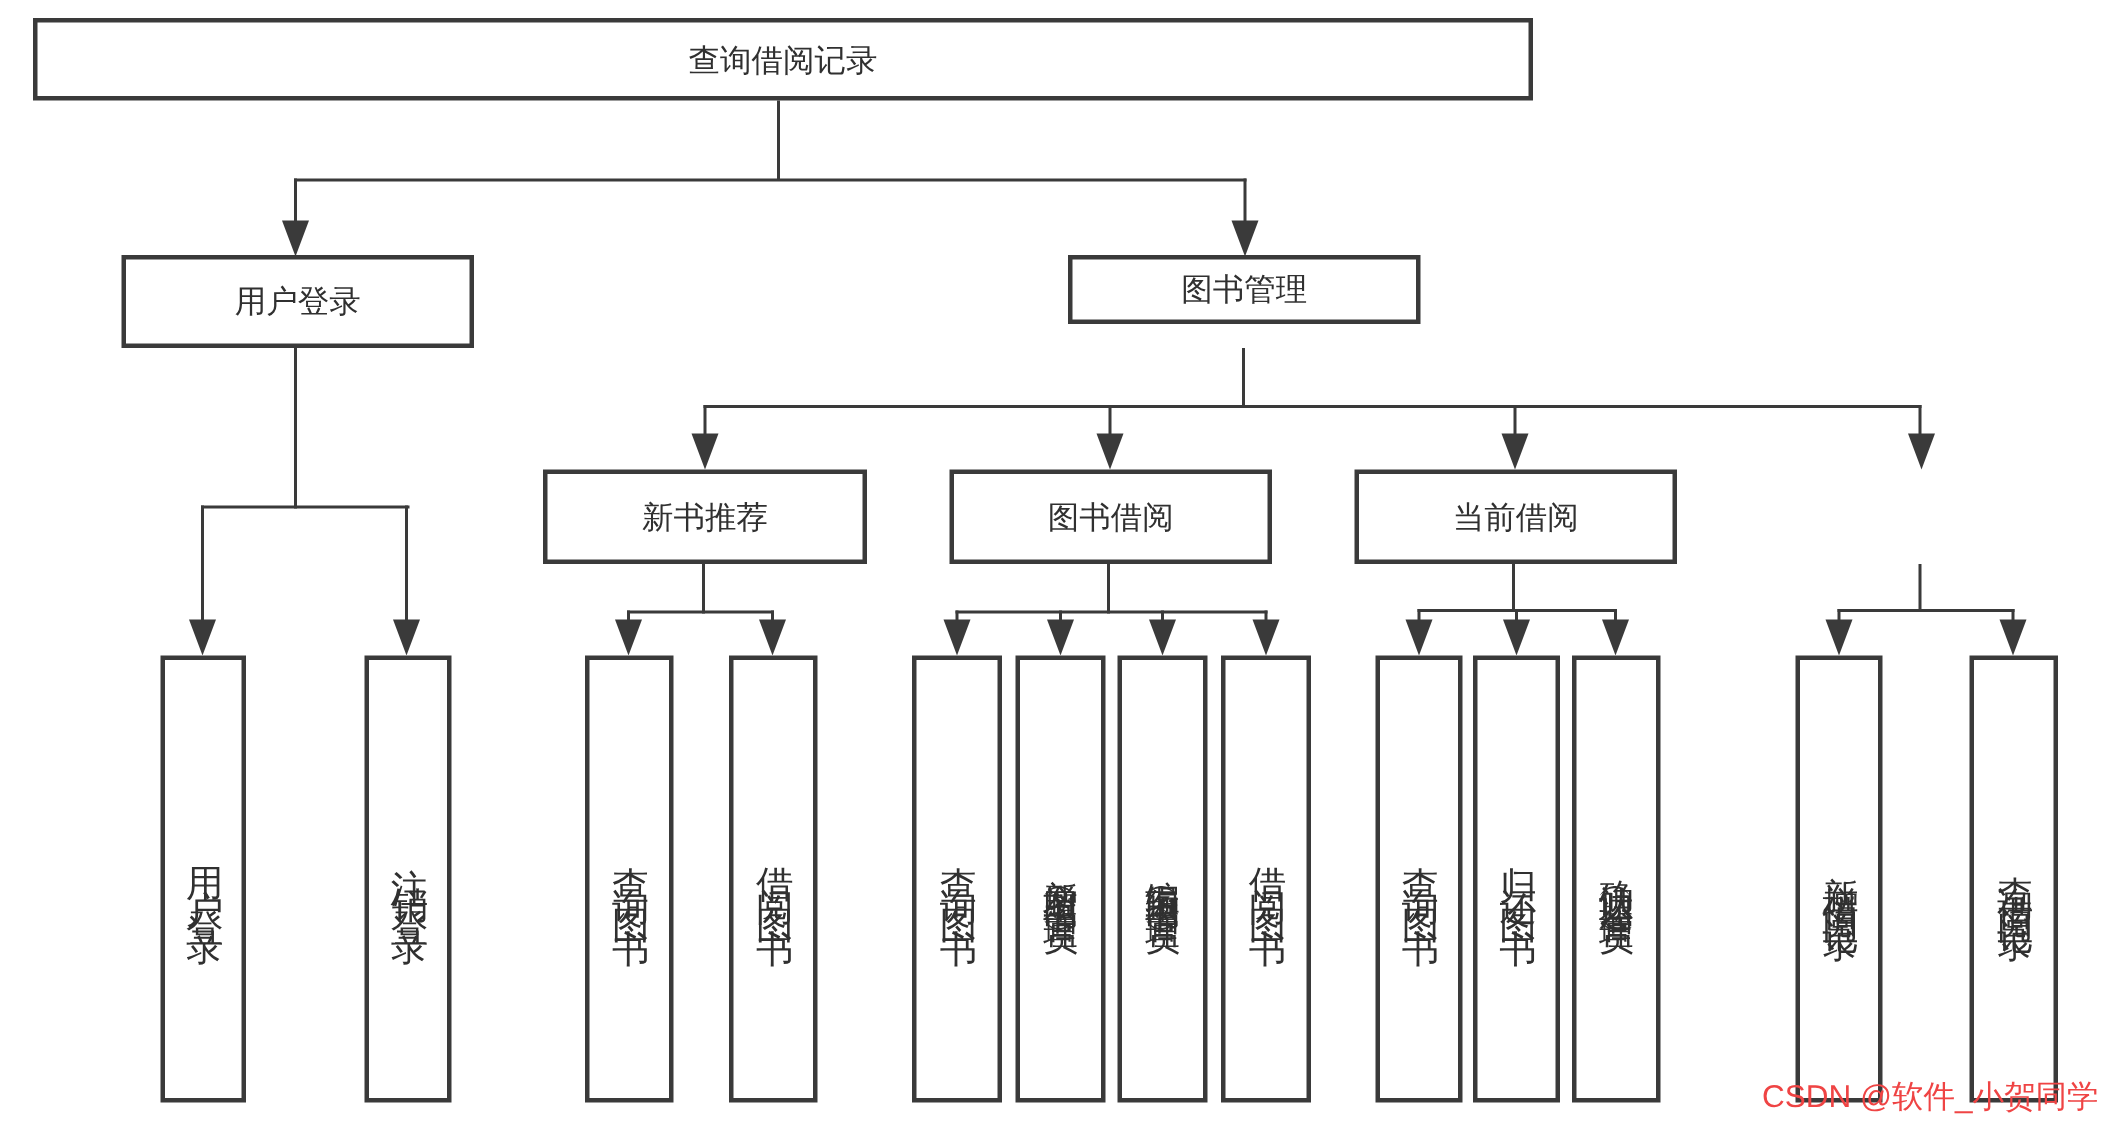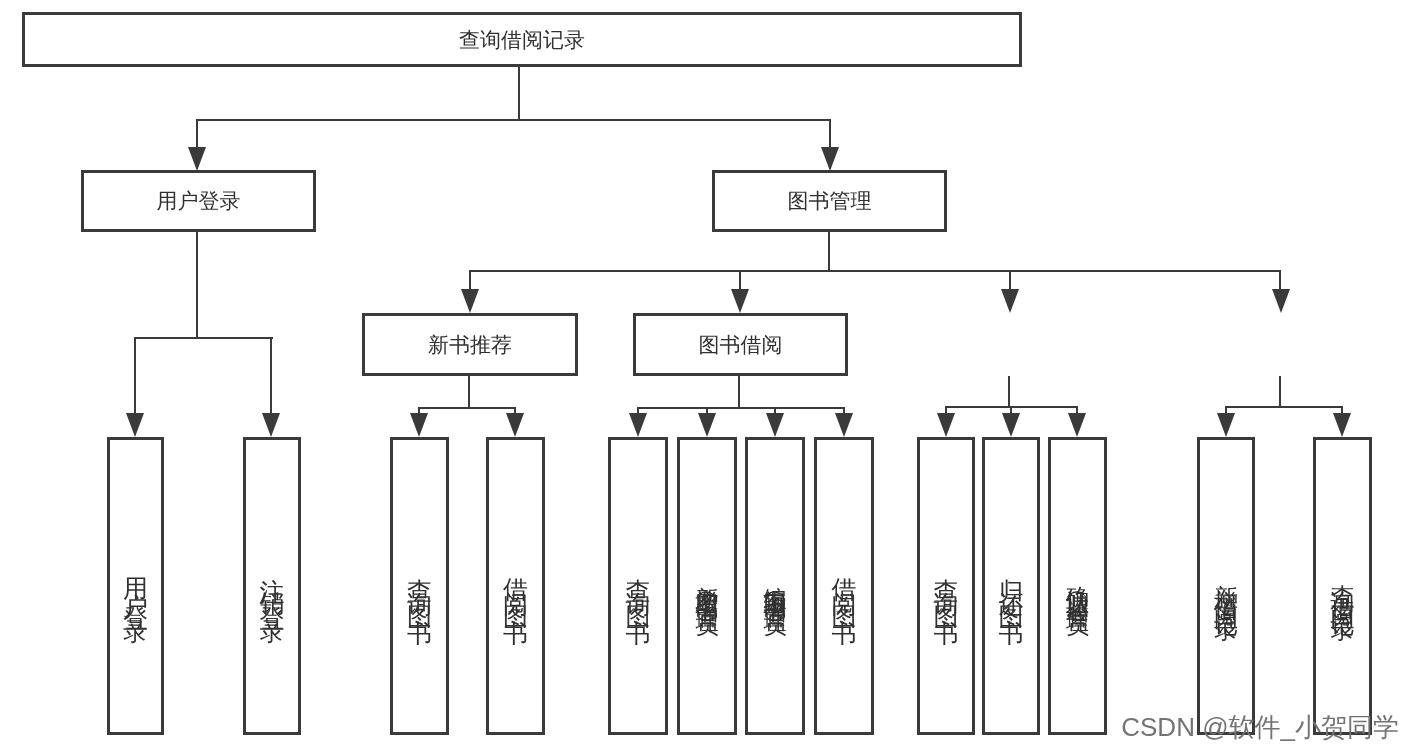--- a/index.html
+++ b/index.html
@@ -38,22 +38,22 @@
     position: absolute;
     width: 0; height: 0;
     border-left: 9px solid transparent;
     border-right: 9px solid transparent;
     border-top: 24px solid #3a3a3a;
   }
   .watermark {
     position: absolute;
     right: 6px;
     bottom: 2px;
-    font-size: 26px;
-    color: #737373;
+    font-size: 21px;
+    color: #ef4444;
     white-space: nowrap;
   }
 </style>
 </head>
 <body>
 
 <div class="canvas">
 
   <div class="box" style="left:22px; top:12px; width:1000px; height:55px;">
     <span class="lbl">查询借阅记录</span>
@@ -62,21 +62,21 @@
   <div class="vl" style="left:518px; top:67px; height:53px;"></div>
   <div class="hl" style="left:196px; top:119px; width:635px;"></div>
   <div class="vl" style="left:196px; top:119px; height:32px;"></div>
   <div class="vl" style="left:829px; top:119px; height:32px;"></div>
   <div class="ah" style="left:188px; top:147px;"></div>
   <div class="ah" style="left:821px; top:147px;"></div>
 
   <div class="box" style="left:81px; top:170px; width:235px; height:62px;">
     <span class="lbl">用户登录</span>
   </div>
-  <div class="box" style="left:712px; top:170px; width:235px; height:62px;">
+  <div class="box" style="left:712px; top:170px; width:235px; height:46px;">
     <span class="lbl">图书管理</span>
   </div>
 
   <div class="vl" style="left:828px; top:232px; height:40px;"></div>
   <div class="hl" style="left:469px; top:270px; width:812px;"></div>
   <div class="vl" style="left:469px; top:270px; height:22px;"></div>
   <div class="vl" style="left:739px; top:270px; height:22px;"></div>
   <div class="vl" style="left:1009px; top:270px; height:22px;"></div>
   <div class="vl" style="left:1279px; top:270px; height:22px;"></div>
   <div class="ah" style="left:461px; top:289px;"></div>
@@ -89,20 +89,23 @@
   <div class="vl" style="left:134px; top:337px; height:80px;"></div>
   <div class="vl" style="left:270px; top:337px; height:80px;"></div>
   <div class="ah" style="left:126px; top:413px;"></div>
   <div class="ah" style="left:262px; top:413px;"></div>
 
   <div class="box" style="left:633px; top:313px; width:215px; height:63px;">
     <span class="lbl">图书借阅</span>
   </div>
   <div class="box" style="left:362px; top:313px; width:216px; height:63px;">
     <span class="lbl">新书推荐</span>
+  </div>
+  <div class="box" style="left:903px; top:313px; width:215px; height:63px;">
+    <span class="lbl">当前借阅</span>
   </div>
 
   <div class="vl" style="left:468px; top:376px; height:33px;"></div>
   <div class="hl" style="left:418px; top:407px; width:98px;"></div>
   <div class="vl" style="left:418px; top:407px; height:10px;"></div>
   <div class="vl" style="left:514px; top:407px; height:10px;"></div>
   <div class="ah" style="left:410px; top:413px;"></div>
   <div class="ah" style="left:506px; top:413px;"></div>
 
   <div class="vl" style="left:738px; top:376px; height:33px;"></div>

